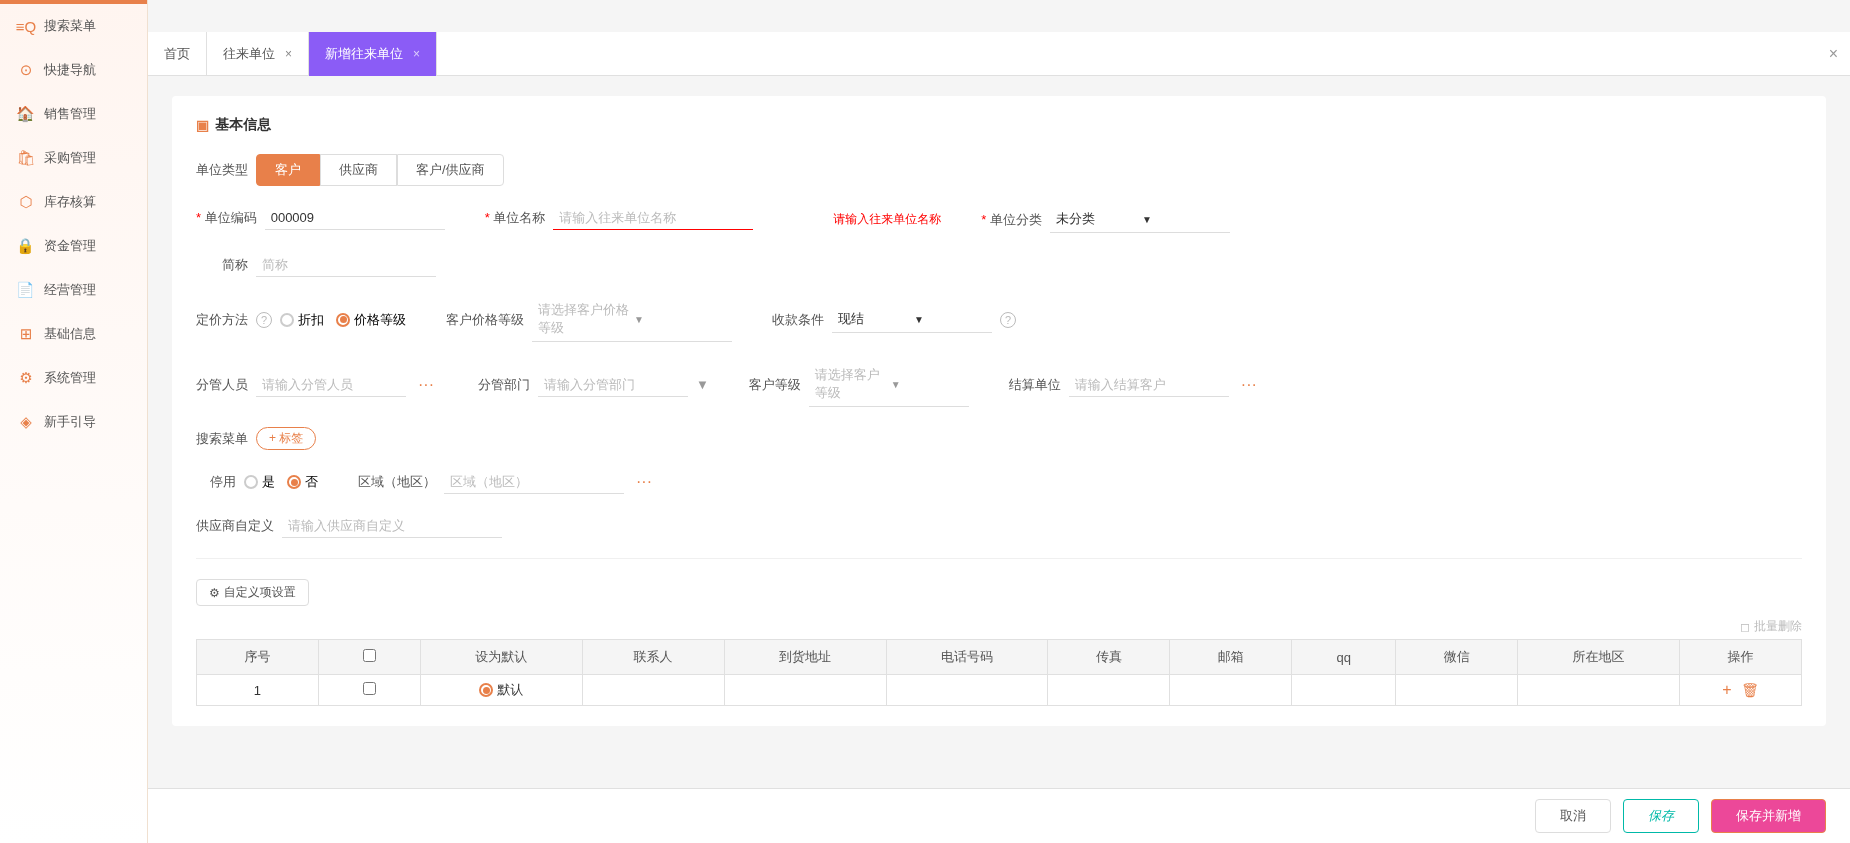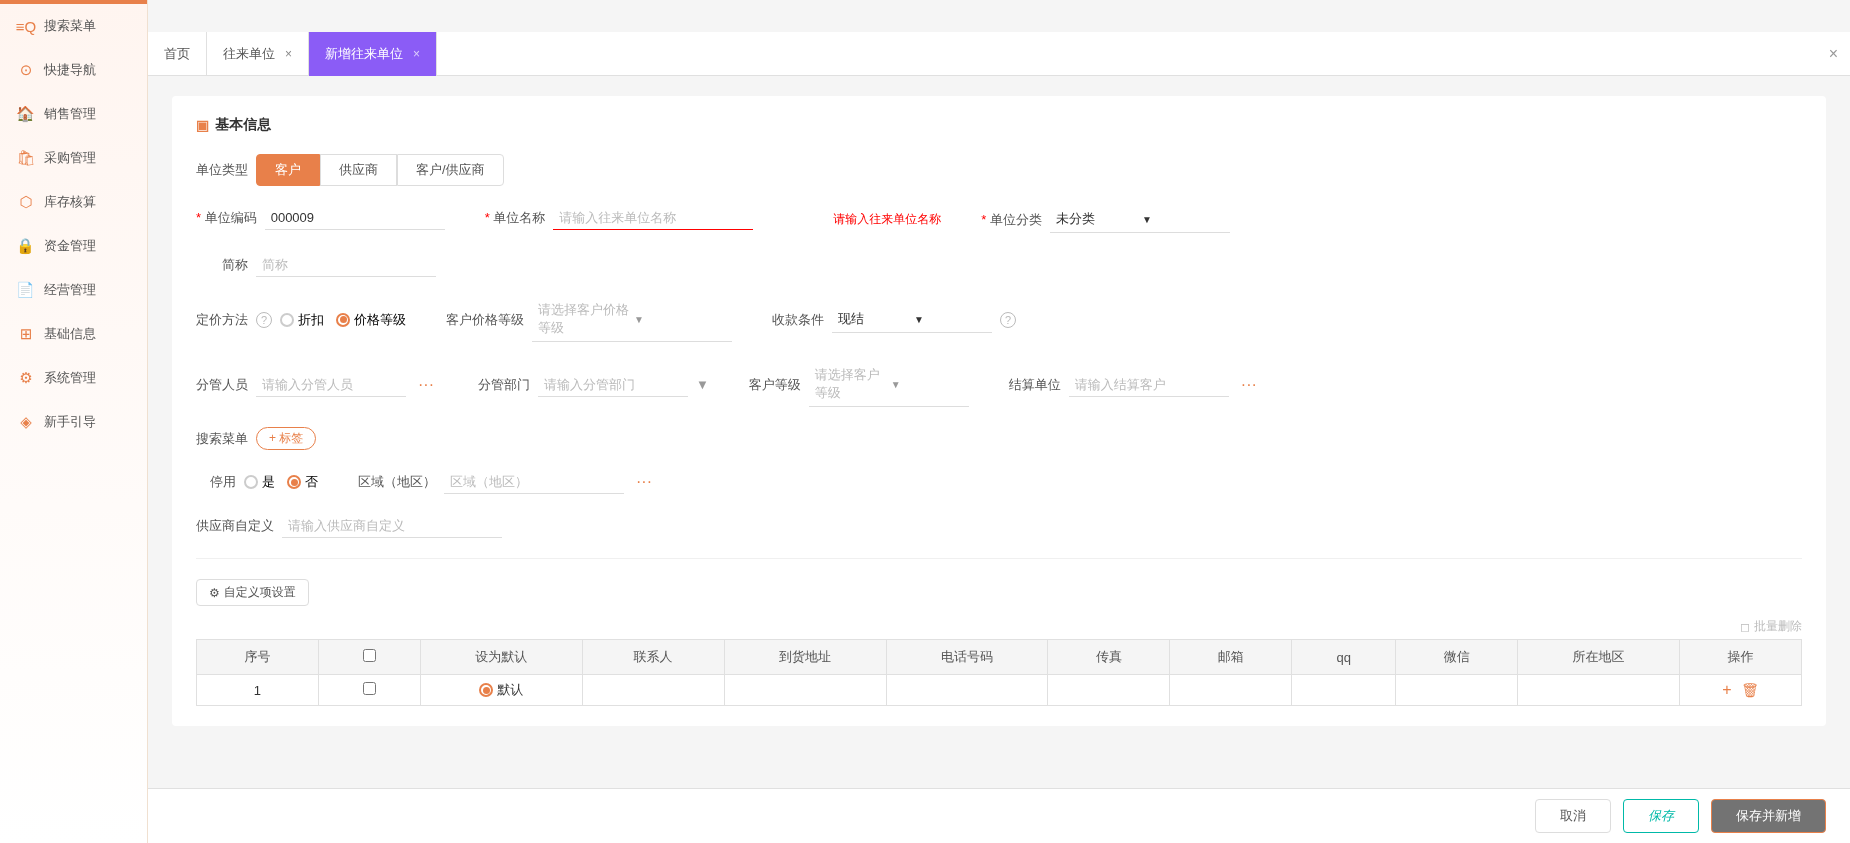--- a/index.html
+++ b/index.html
@@ -284,21 +284,21 @@
     }
     .btn {
       padding: 7px 24px;
       border-radius: 4px;
       font-size: 13px;
       cursor: pointer;
       border: 1px solid #ddd;
     }
     .btn-cancel { background: #fff; color: #555; }
     .btn-save { background: #fff; color: #00b9a8; border-color: #00b9a8; font-style: italic; }
-    .btn-save-new { background: #737373; color: #fff; border-color: #e8804a; }
+    .btn-save-new { background: #ec4899; color: #fff; border-color: #e8804a; }
 
     
     ::-webkit-scrollbar { width: 6px; }
     ::-webkit-scrollbar-thumb { background: #ddd; border-radius: 3px; }
 
     .help-icon {
       display: inline-flex;
       align-items: center;
       justify-content: center;
       width: 16px;

